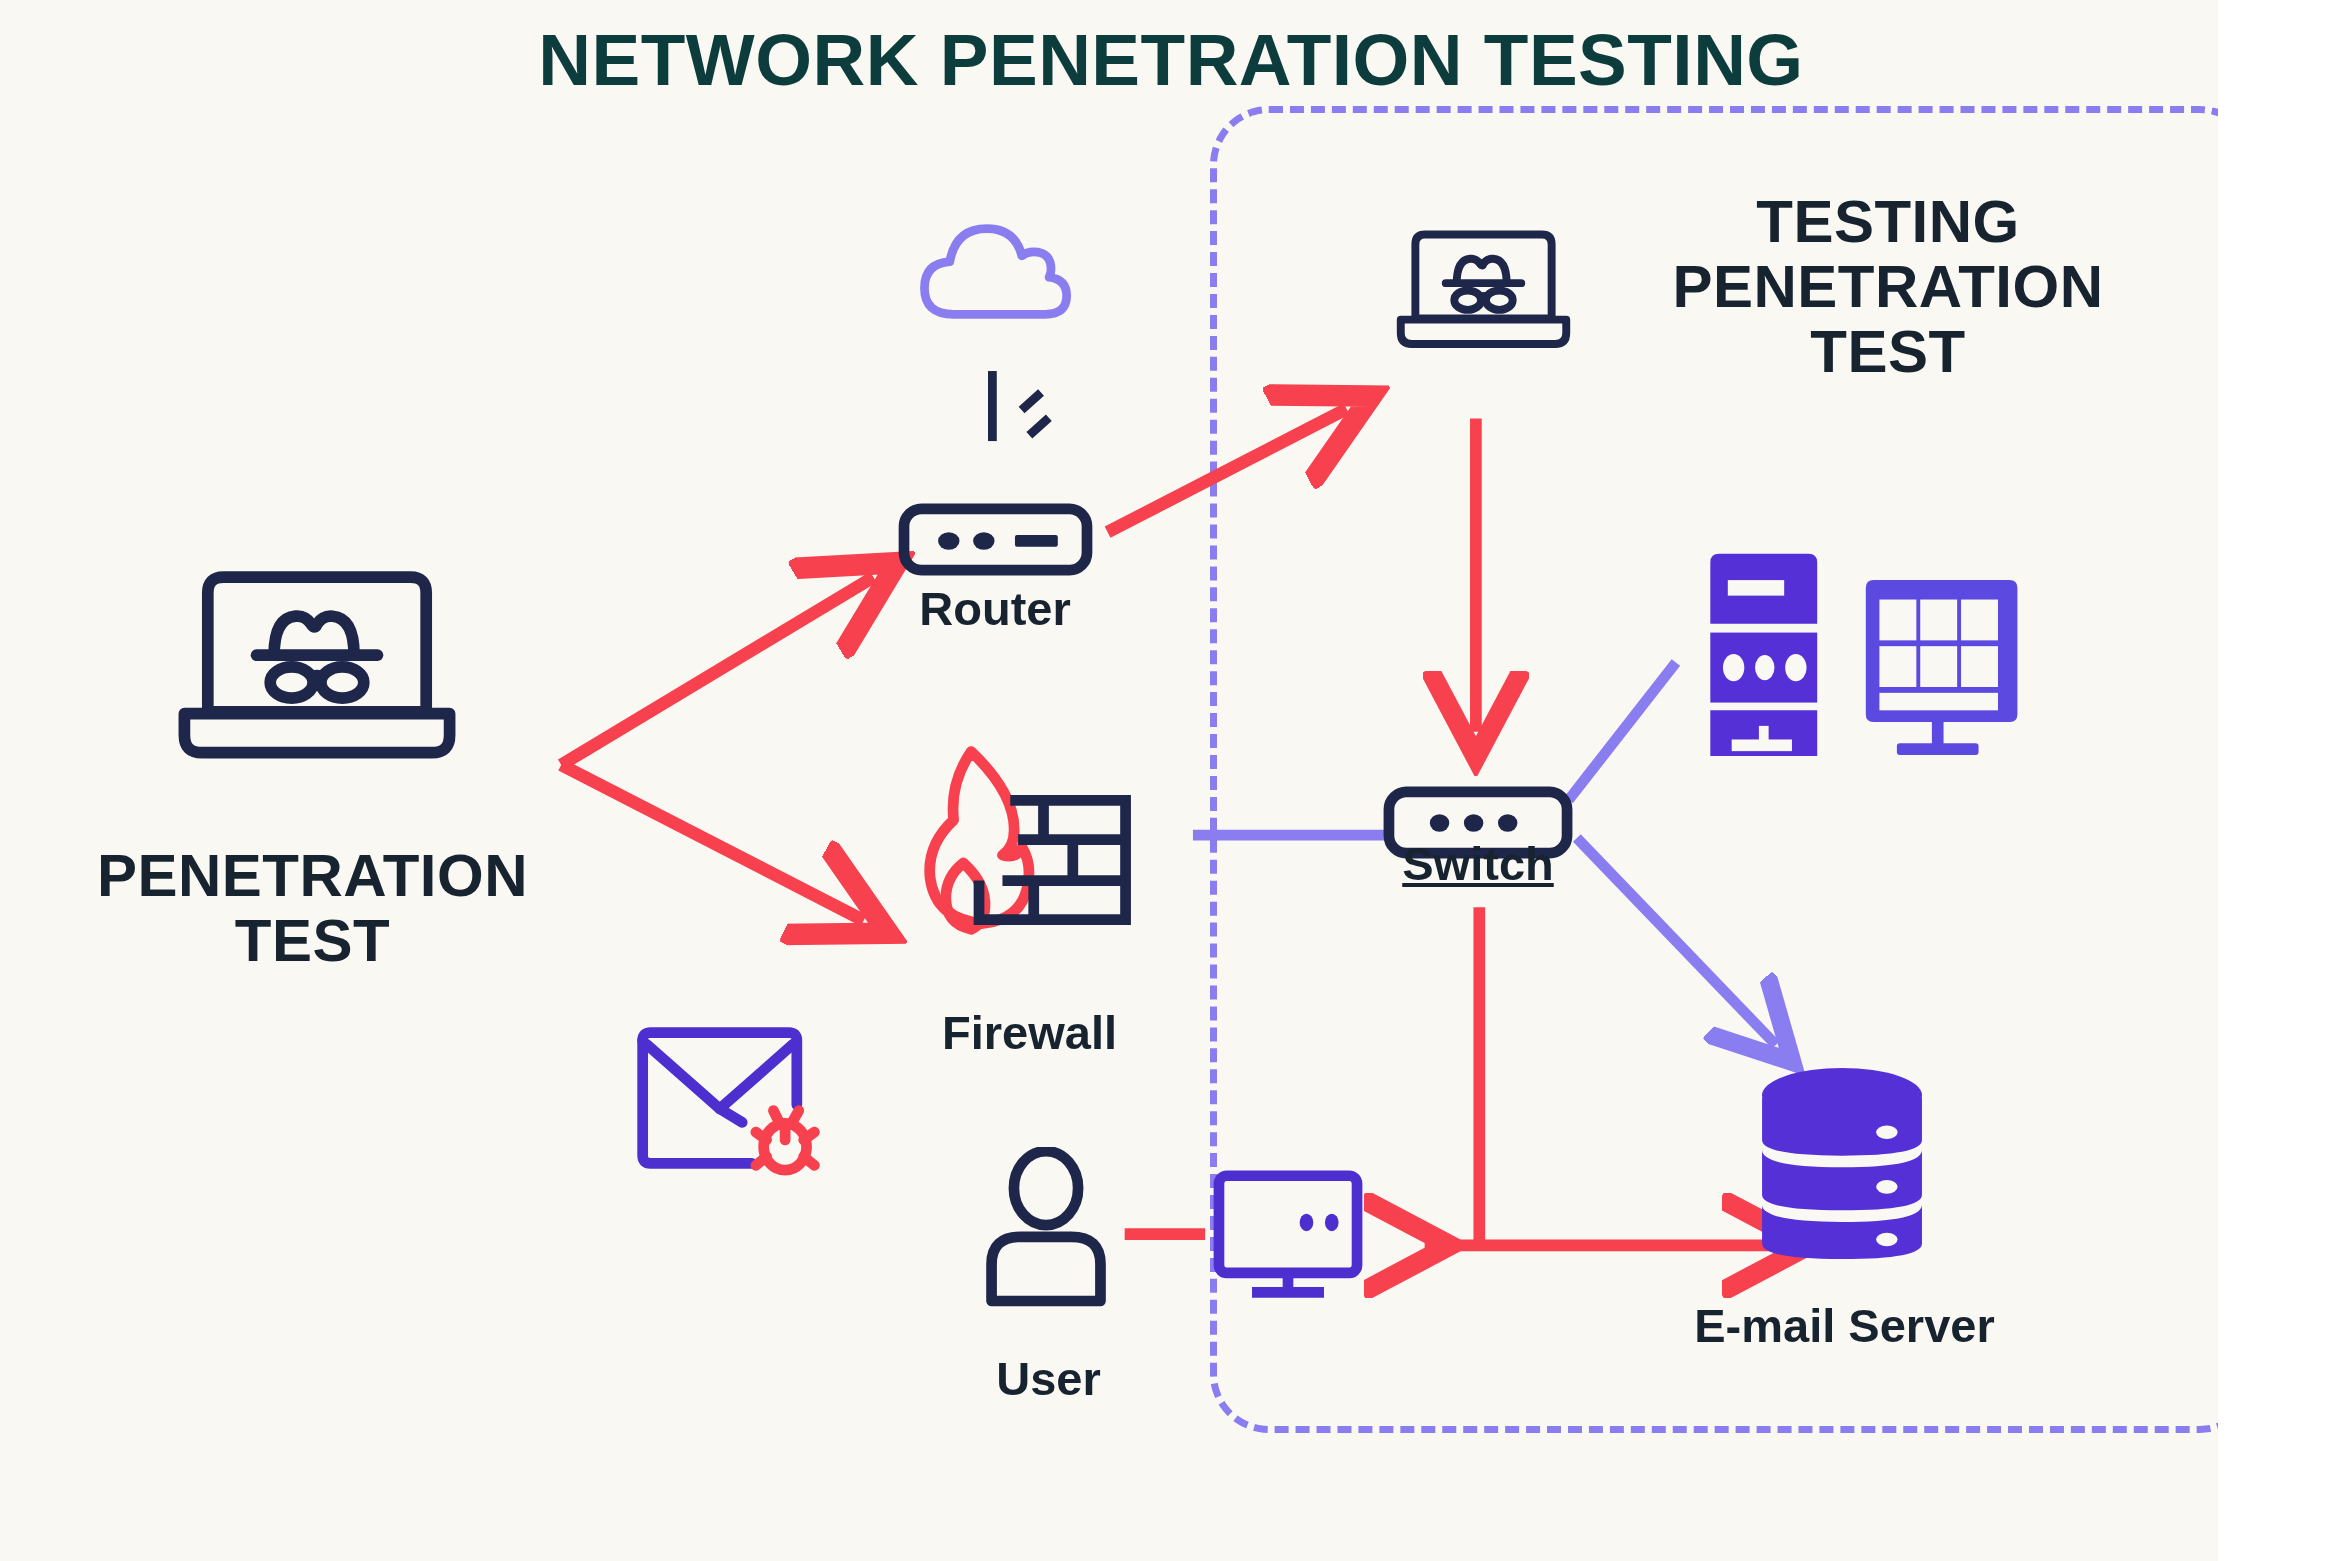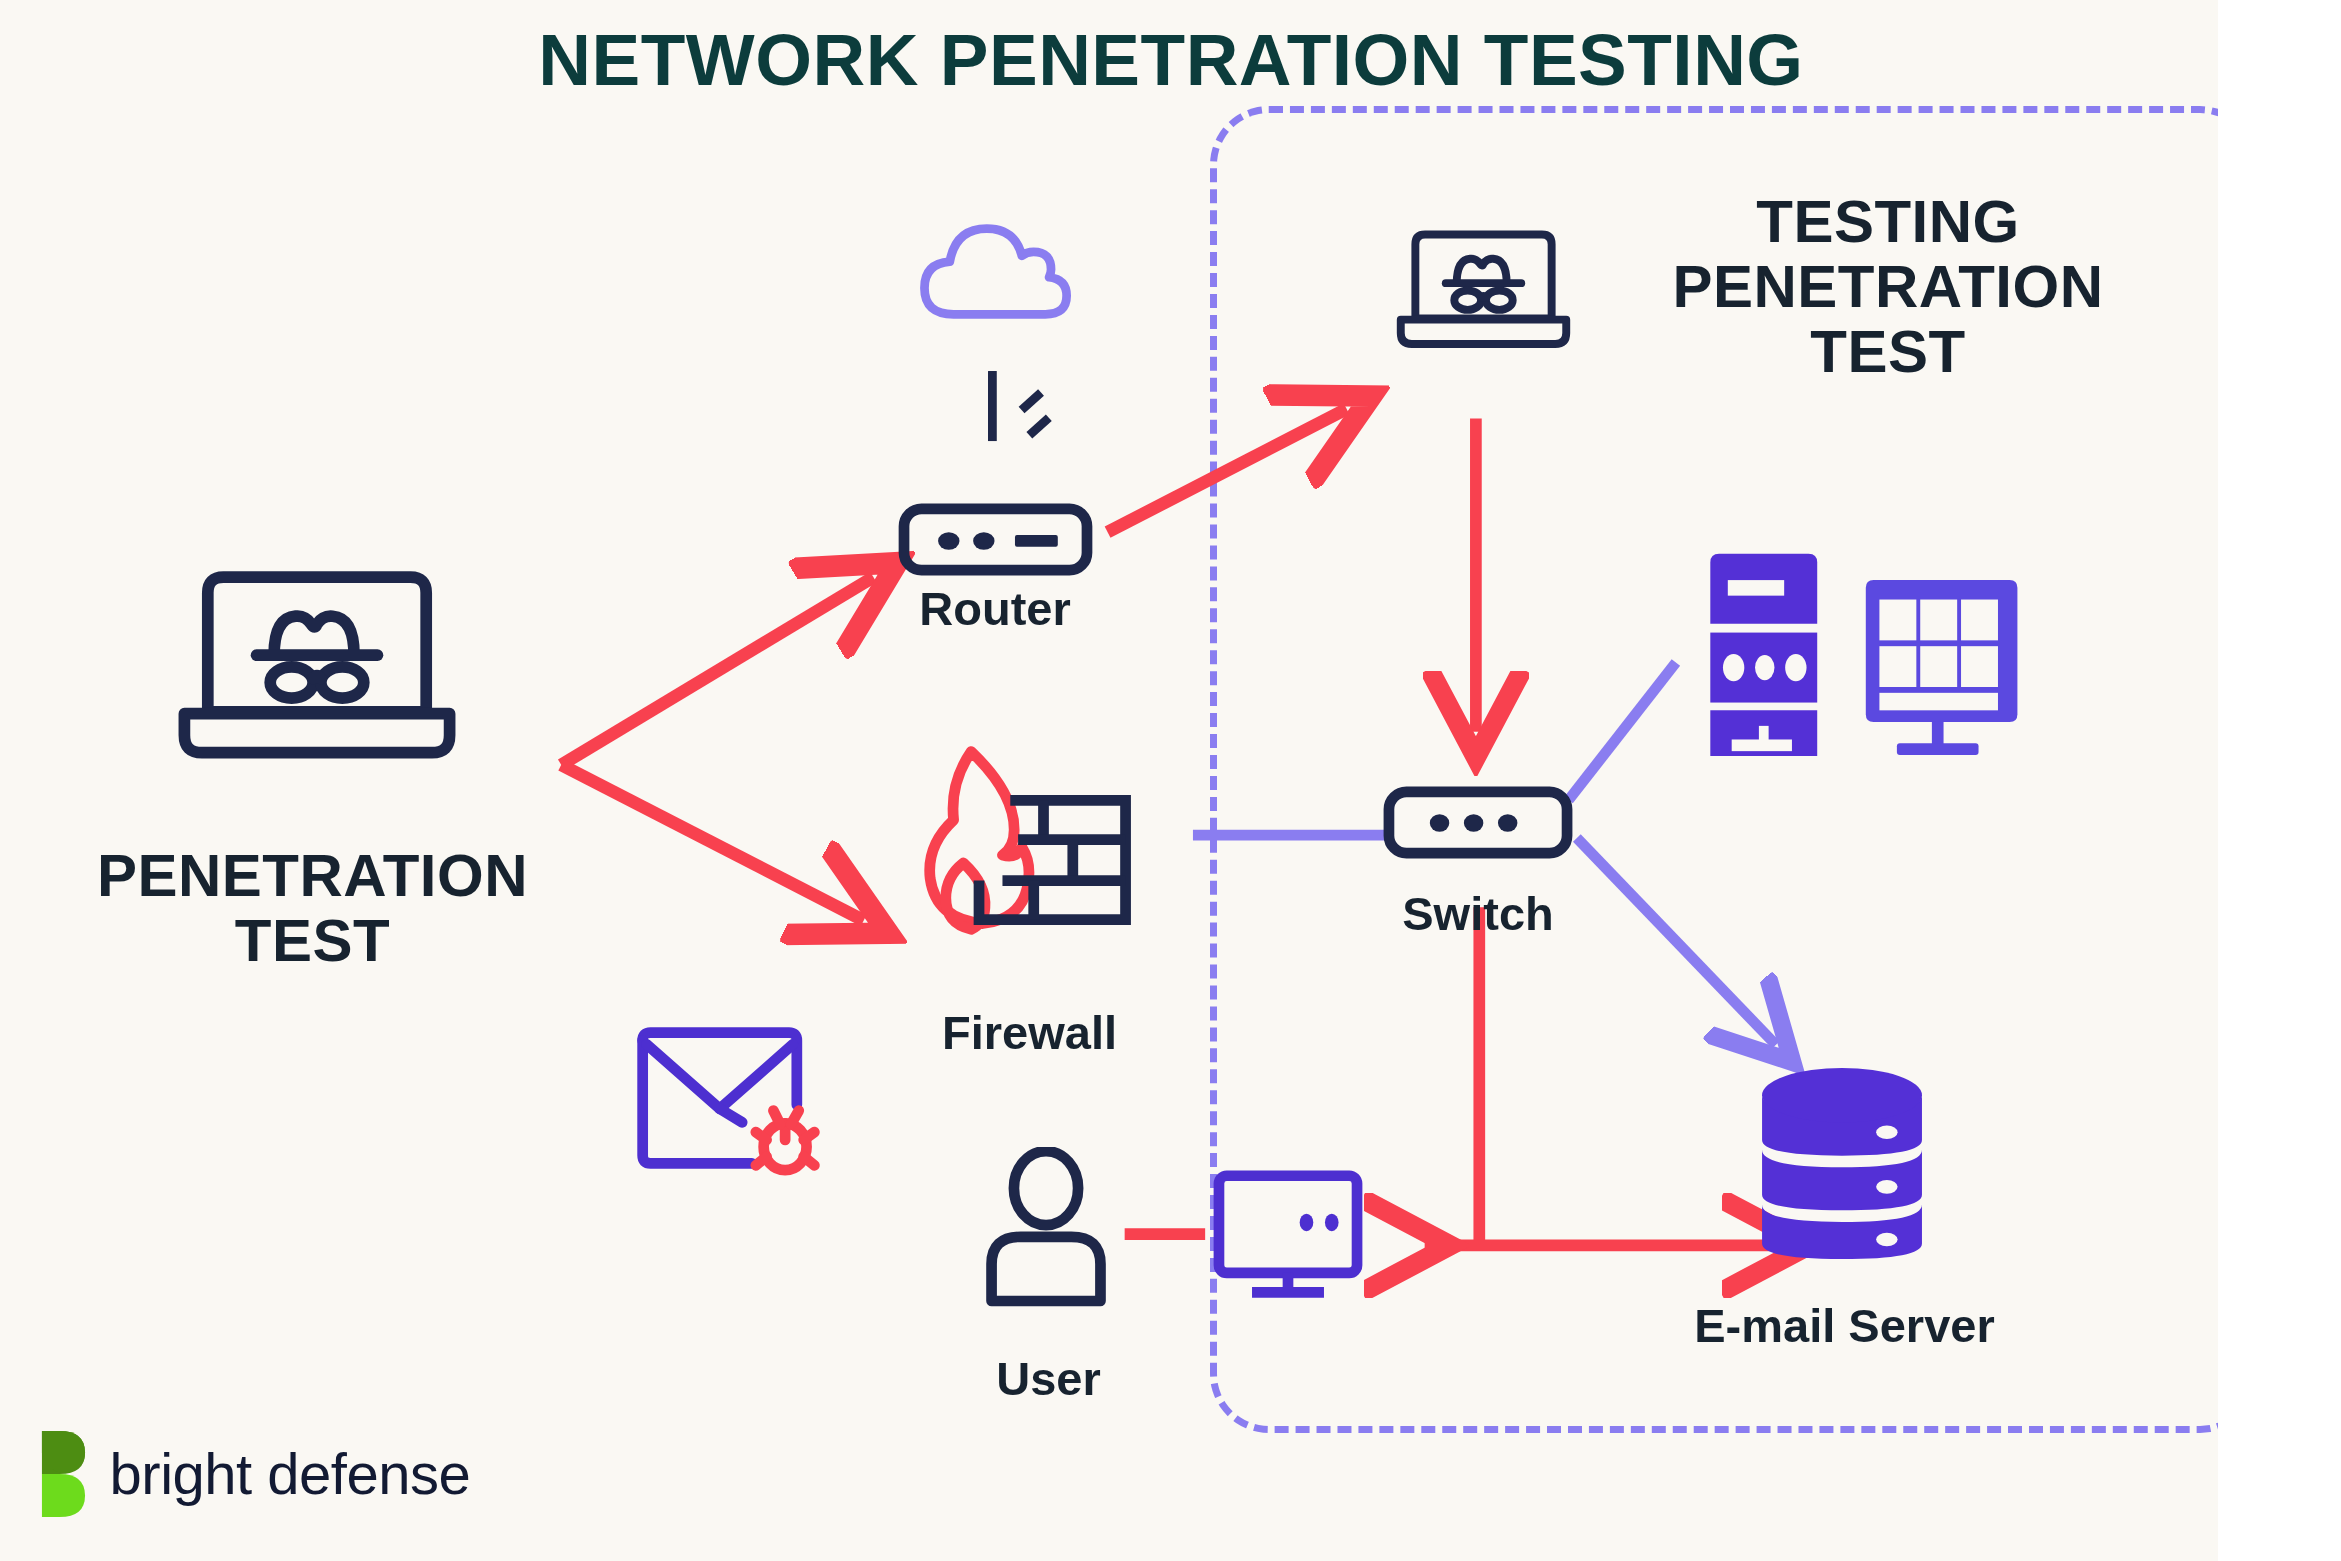--- a/index.html
+++ b/index.html
@@ -270,21 +270,21 @@
       <path d="M156,136 q4,-6 8,0"></path>
     </g>
   </svg>
 
   <svg class="abs" style="left:1383px; top:786px; width:190px; height:73px;" viewBox="0 0 195 75">
     <rect x="6" y="6" width="183" height="63" rx="18" ry="18" fill="none" stroke="#1e2749" stroke-width="11"></rect>
     <ellipse cx="58" cy="38" rx="10" ry="9" fill="#1e2749"></ellipse>
     <ellipse cx="93" cy="38" rx="10" ry="9" fill="#1e2749"></ellipse>
     <ellipse cx="128" cy="38" rx="10" ry="9" fill="#1e2749"></ellipse>
   </svg>
-  <div class="caption" style="left:1361px; top:886px; width:234px;">Switch</div>
+  <div class="caption" style="left:1361px; top:836px; width:234px;text-decoration:underline;">Switch</div>
 
   <svg class="abs" style="left:1688px; top:549px; width:342px; height:207px;" viewBox="0 0 350 213">
 
     <g fill="#5430d6">
       <path d="M22,14 q0,-9 9,-9 h92 q9,0 9,9 v63 h-110 z"></path>
       <rect x="22" y="86" width="110" height="72"></rect>
       <path d="M22,166 h110 v50 q0,9 -9,9 h-92 q-9,0 -9,-9 z"></path>
     </g>
     <rect x="40" y="32" width="58" height="16" fill="#faf8f3"></rect>
     <ellipse cx="46" cy="122" rx="11" ry="14" fill="#faf8f3"></ellipse>
@@ -315,24 +315,15 @@
       <path d="M10,88 v46 q0,16 82,16 q82,0 82,-16 v-46 q0,18 -82,18 q-82,0 -82,-18 z"></path>
       <path d="M10,144 v40 q0,16 82,16 q82,0 82,-16 v-40 q0,18 -82,18 q-82,0 -82,-18 z"></path>
       <ellipse cx="92" cy="32" rx="82" ry="28"></ellipse>
     </g>
     <ellipse cx="138" cy="70" rx="11" ry="7" fill="#faf8f3"></ellipse>
     <ellipse cx="138" cy="126" rx="11" ry="7" fill="#faf8f3"></ellipse>
     <ellipse cx="138" cy="180" rx="11" ry="7" fill="#faf8f3"></ellipse>
   </svg>
   <div class="caption" style="left:1625px; top:1298px; width:439px;">E-mail Server</div>
 
-  <div id="logo">
-    <svg style="width:59px; height:93px;" viewBox="0 0 60 95">
-      <path d="M8,4 h18 q26,0 26,22 q0,22 -26,22 h-18 z" fill="#4d8d12"></path>
-      <path d="M8,48 h18 q26,0 26,22 q0,22 -26,22 h-18 z" fill="#6ddb1c"></path>
-      <path d="M8,4 q30,14 30,44 q0,30 -30,44 z" fill="#6ddb1c" opacity="0.0"></path>
-      <path d="M8,4 h18 q26,0 26,22 q0,16 -16,20 q-20,5 -28,-20 z" fill="#4d8d12"></path>
-    </svg>
-    <div id="logo-text">bright defense</div>
-  </div>
 
 </div>
 
 
 </body></html>

